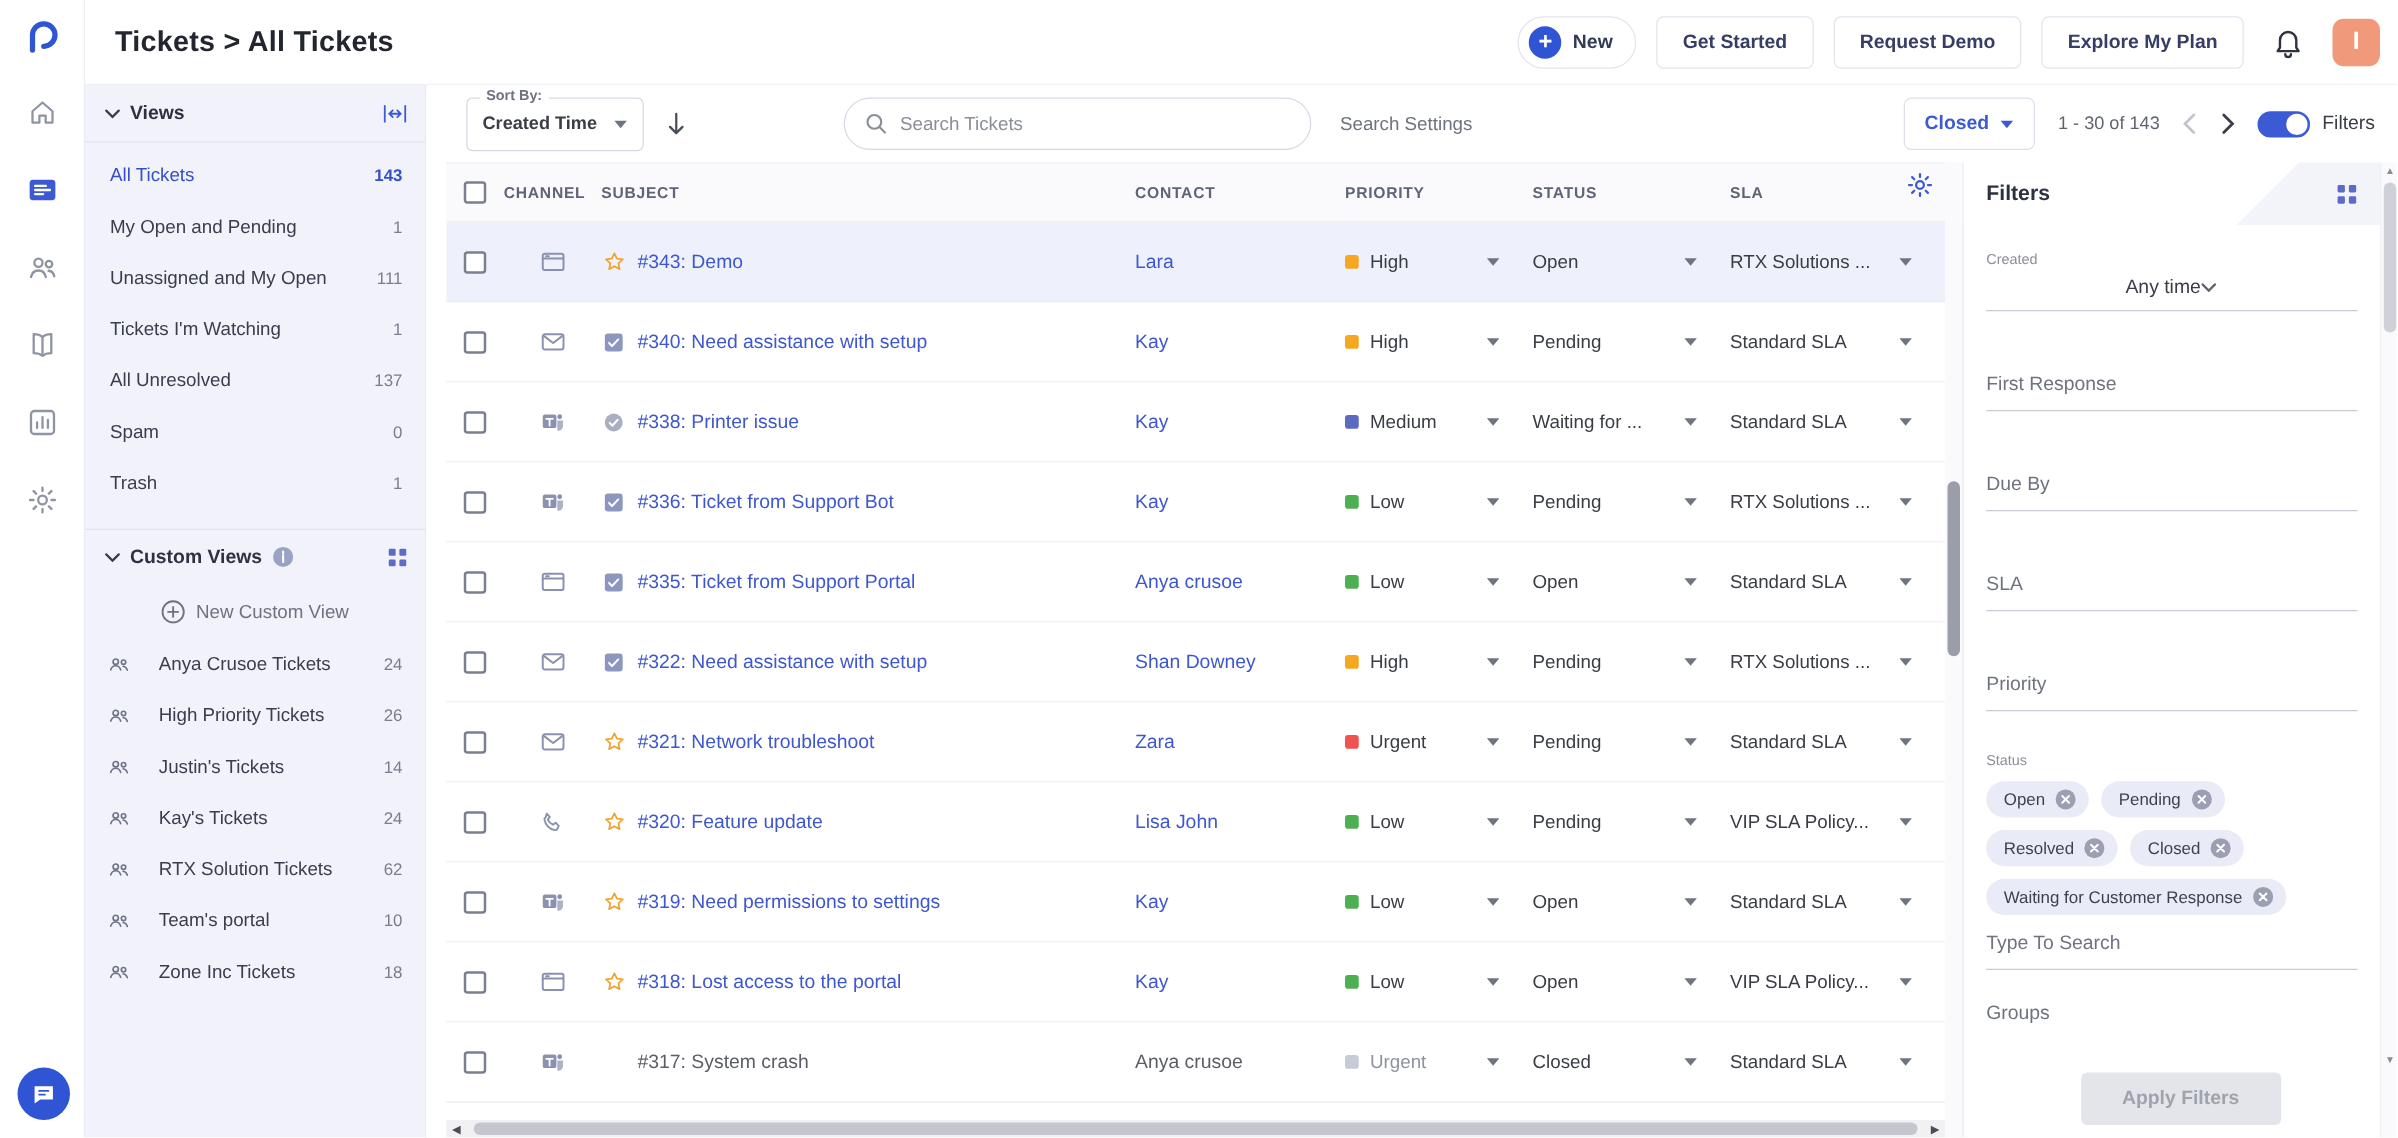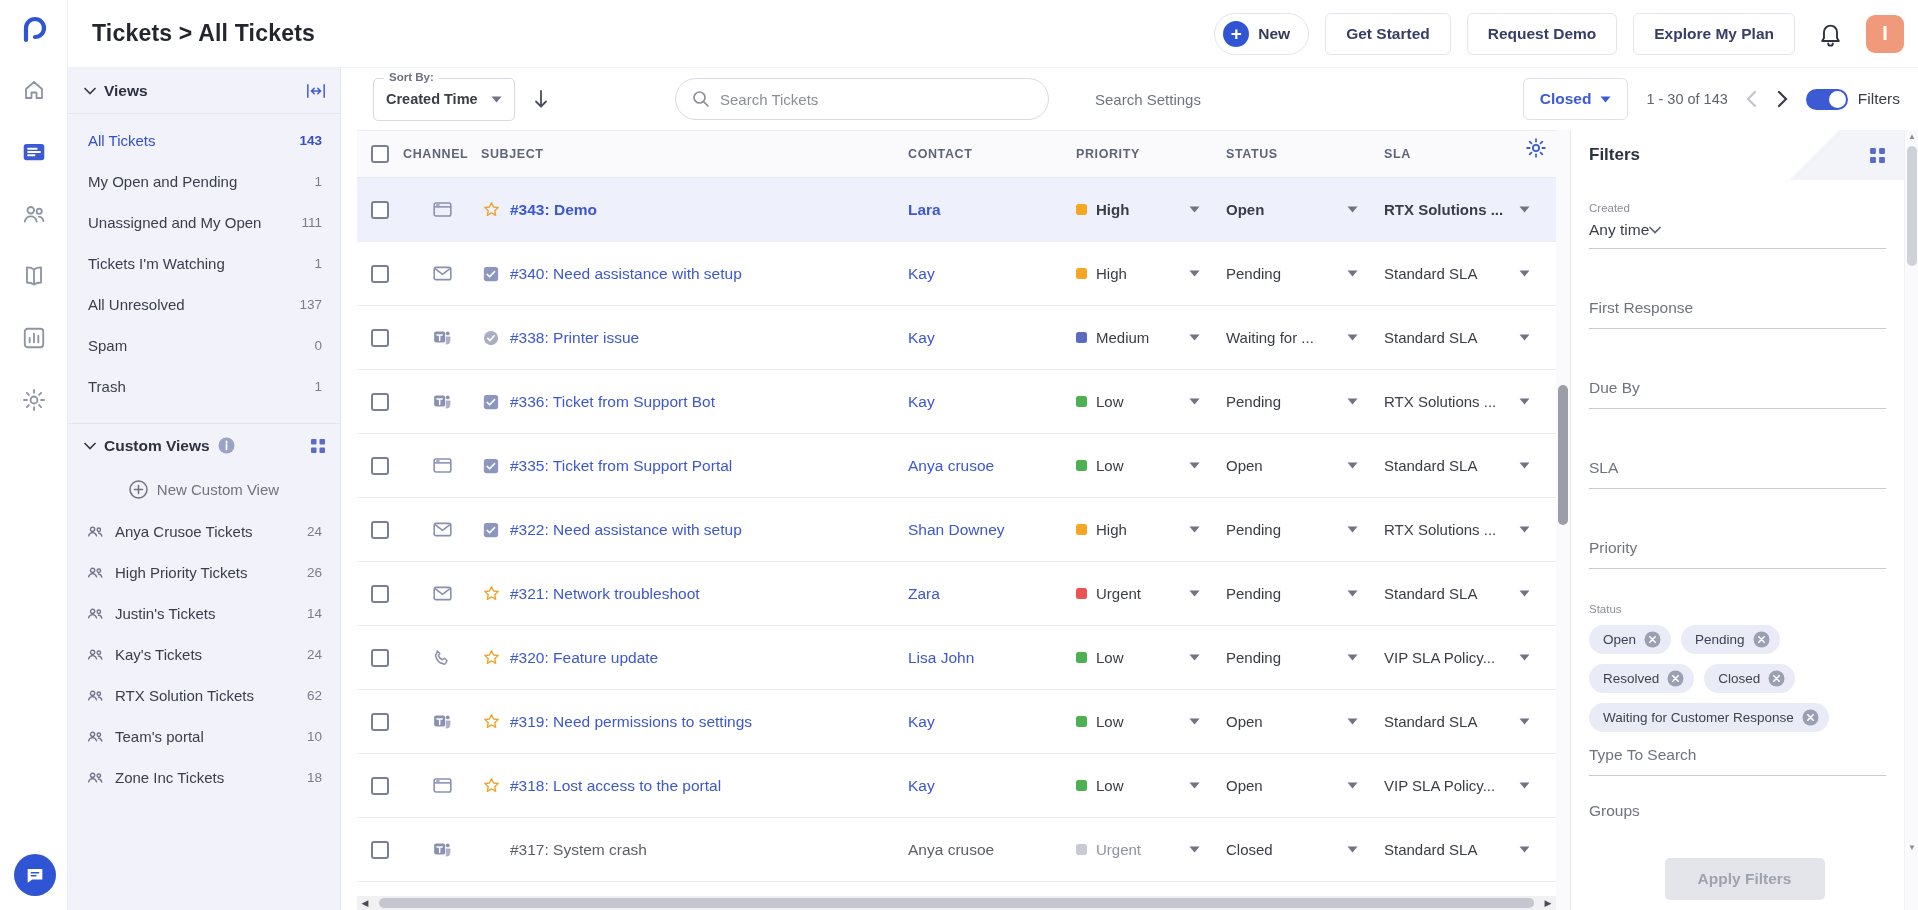--- a/index.html
+++ b/index.html
@@ -32,59 +32,59 @@
   
   .views { width:273px; background:#F1F2FA; border-right:1px solid #E7E8F1; flex-shrink:0; display:flex; flex-direction:column; overflow:hidden; }
   .views-head { height:46px; display:flex; align-items:center; gap:8px; padding:0 14px 0 16px; border-bottom:1px solid #E2E4EF; }
   .views-head .sec-title { font-size:15.5px; font-weight:bold; color:#2E3140; }
   .sec-spacer { flex:1; }
   .view-item { height:41px; display:flex; align-items:center; padding:0 18px 0 20px; cursor:pointer; font-size:15px; color:#3A3E4C; }
   .view-item .vi-label { flex:1; white-space:nowrap; overflow:hidden; text-overflow:ellipsis; }
   .view-item .vi-count { font-size:13.5px; color:#7A7E8C; }
   .view-item.active .vi-label { color:#3450C8; font-weight:normal; }
   .view-item.active .vi-count { color:#3450C8; font-weight:bold; }
-  .view-item.custom { gap:10px; padding-left:18px; }
+  .view-item.custom { gap:22px; padding-left:18px; }
   .views-list { padding-top:6px; }
   .custom-head { margin-top:16px; height:44px; display:flex; align-items:center; gap:8px; padding:0 14px 0 16px; border-top:1px solid #E2E4EF; }
   .custom-head .sec-title { font-size:15.5px; font-weight:bold; color:#2E3140; }
   .new-custom { height:44px; display:flex; align-items:center; justify-content:center; gap:9px; color:#6F7380; font-size:15px; cursor:pointer; }
 
   
   .main { flex:1; display:flex; flex-direction:column; min-width:0; background:#fff; }
 
   
   .toolbar { height:62px; display:flex; align-items:center; padding:0 18px 0 32px; gap:14px; flex-shrink:0; }
   .sort-box { position:relative; width:142px; height:43px; border:1px solid #D7DAE4; border-radius:5px; display:flex; align-items:center; justify-content:space-between; padding:0 12px; cursor:pointer; background:#fff;font-weight:bold; }
   .sort-box .float-label { position:absolute; top:-8px; left:10px; background:#fff; padding:0 5px; font-size:11.5px; color:#6F7380; }
   .sort-box .sort-val { font-size:14.5px; color:#3A3D46; white-space:nowrap; }
   .sort-dir { margin-left:2px; cursor:pointer; display:flex; }
   .search-pill { margin-left:110px; width:374px; height:42px; border:1px solid #D7DAE4; border-radius:21px; display:flex; align-items:center; padding:0 16px; gap:10px; background:#fff; }
   .search-pill input { border:none; outline:none; flex:1; font-size:15px; color:#3A3D46; font-family:"Liberation Sans",sans-serif; background:transparent; }
   .search-pill input::placeholder { color:#8A8E99; }
-  .search-settings { font-size:15px; color:#6F7380; margin-left:32px; cursor:pointer; white-space:nowrap; }
+  .search-settings { font-size:15px; color:#6F7380; margin-left:9px; cursor:pointer; white-space:nowrap; }
   .toolbar-right { margin-left:auto; display:flex; align-items:center; gap:18px; }
   .actions-btn { height:42px; padding:0 16px; border:1px solid #DDE0EA; border-radius:6px; background:#fff; color:#3D5AD5; font-weight:bold; font-size:15.5px; display:flex; align-items:center; gap:9px; cursor:pointer; }
   .pagination { font-size:14.5px; color:#5F6370; white-space:nowrap; }
   .pg-arrows { display:flex; align-items:center; gap:20px; }
   .pg-prev, .pg-next { cursor:pointer; display:flex; }
   .toggle-group { display:flex; align-items:center; gap:10px; }
   .toggle { width:42px; height:21px; border-radius:11px; background:#3D5AD5; position:relative; cursor:pointer; }
   .toggle .knob { position:absolute; right:2px; top:2px; width:17px; height:17px; border-radius:50%; background:#fff; }
   .toggle-label { font-size:15.5px; color:#3A3D46; }
 
   
   .content-row { flex:1; display:flex; min-height:0; position:relative; }
   .table-wrap { flex:1; min-width:0; display:flex; flex-direction:column; padding-left:16px; position:relative; }
   .grid { display:grid; grid-template-columns:46px 78px 1fr 168px 150px 158px 172px; align-items:center; }
   .thead { height:48px; background:#FAFAFD; border-top:1px solid #EEEFF5; border-bottom:1px solid #E8E9F0; position:relative; }
   .th { font-size:12.5px; letter-spacing:.6px; color:#5F6477; font-weight:bold; }
   .table-gear { position:absolute; top:5px; right:8px; cursor:pointer; }
   .tbody { flex:1; overflow:hidden; }
   .trow { height:64px; border-bottom:1px solid #ECECF2; background:#fff; cursor:pointer; }
-  .trow.hl { background:#EEF1FB;font-weight:bold; }
+  .trow.hl { background:#EEF1FB; }
   .c-check, .c-chan { display:flex; justify-content:center; }
   .cbx { width:18px; height:18px; border:2px solid #7A7F92; border-radius:3px; background:#fff; display:inline-block; cursor:pointer; }
   .c-subj { display:flex; align-items:center; gap:9px; min-width:0; }
   .marker { width:20px; display:flex; justify-content:center; flex-shrink:0; }
   .subj-link { font-size:15.5px; color:#3D57CE; white-space:nowrap; overflow:hidden; text-overflow:ellipsis; cursor:pointer; }
   .c-contact a { font-size:15.5px; color:#3D57CE; cursor:pointer; white-space:nowrap; }
   .c-pri, .c-status, .c-sla { display:flex; align-items:center; justify-content:space-between; padding-right:26px; font-size:15px; color:#3A3D46; white-space:nowrap; }
   .c-sla { overflow:hidden; }
   .pri-l { display:flex; align-items:center; gap:9px; }
   .sq { width:11px; height:11px; border-radius:2.5px; display:inline-block; }
@@ -98,21 +98,21 @@
   .vscroll { width:14px; background:#FAFAFC; position:relative; flex-shrink:0; }
   .vs-thumb { position:absolute; left:2px; width:10px; border-radius:5px; background:#9B9DA8; cursor:pointer; }
 
   
   .filters { width:348px; flex-shrink:0; border-left:1px solid #E7E8F0; background:#fff; display:flex; position:relative; }
   .filters-inner { flex:1; display:flex; flex-direction:column; min-width:0; }
   .filters-head { height:50px; display:flex; align-items:center; justify-content:space-between; padding:0 18px; background:linear-gradient(135deg,#fff 70%,#F3F4FA 70%); }
   .filters-head .f-title { font-size:17px; font-weight:bold; color:#2E3140; }
   .f-body { flex:1; overflow:hidden; padding:8px 18px 0 18px; }
   .f-label { font-size:11.5px; color:#8A8E99; margin-top:14px; }
-  .f-select { display:flex; align-items:center; justify-content:flex-start; padding:7px 2px 9px 0; border-bottom:1px solid #C9CBD4; cursor:pointer; }
+  .f-select { display:flex; align-items:center; justify-content:center; padding:7px 2px 9px 0; border-bottom:1px solid #C9CBD4; cursor:pointer; }
   .f-select span { font-size:15.5px; color:#3A3D46; }
   .f-field { font-size:15.5px; color:#6F7380; padding:10px 0 11px 0; border-bottom:1px solid #C9CBD4; margin-top:40px; cursor:pointer; }
   .chips { margin-top:10px; display:flex; flex-wrap:wrap; gap:10px; }
   .chip { display:inline-flex; align-items:center; gap:8px; background:#E9EBF7; border-radius:15px; padding:6px 10px 6px 14px; font-size:13.5px; color:#3E4250; cursor:pointer; }
   .chip-x { display:flex; cursor:pointer; }
   .f-input { border:none; border-bottom:1px solid #C9CBD4; width:100%; font-size:15.5px; color:#3A3D46; padding:10px 0 11px 0; margin-top:4px; outline:none; font-family:"Liberation Sans",sans-serif; }
   .f-input::placeholder { color:#6F7380; }
   .f-groups { font-size:15.5px; color:#6F7380; margin-top:26px; }
   .apply-btn { position:absolute; bottom:10px; left:50%; transform:translateX(-50%); width:160px; height:42px; background:#E4E5EA; color:#9FA3AE; border:none; border-radius:5px; font-size:15.5px; font-weight:bold; font-family:"Liberation Sans",sans-serif; cursor:pointer; }
   .f-scroll { width:14px; background:#FAFAFC; position:relative; flex-shrink:0; border-left:1px solid #F0F0F4; }

